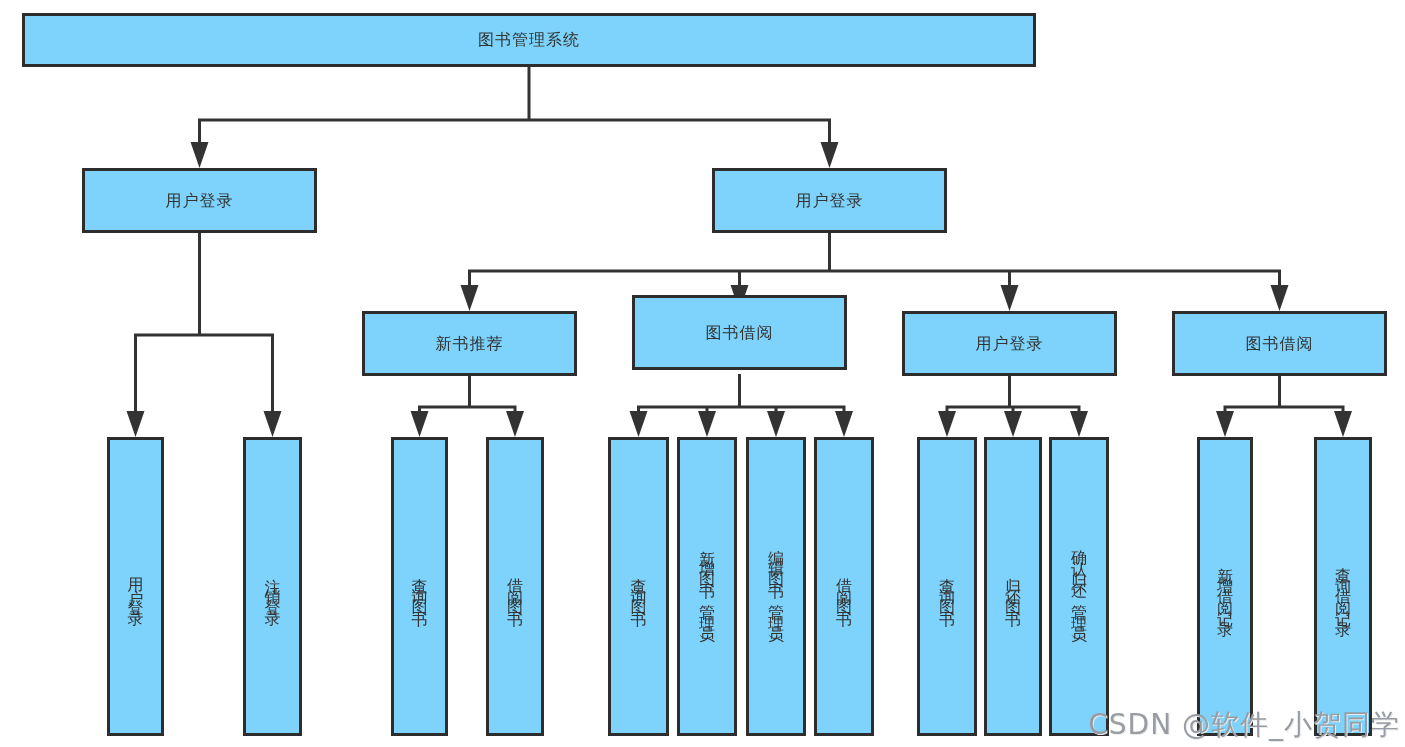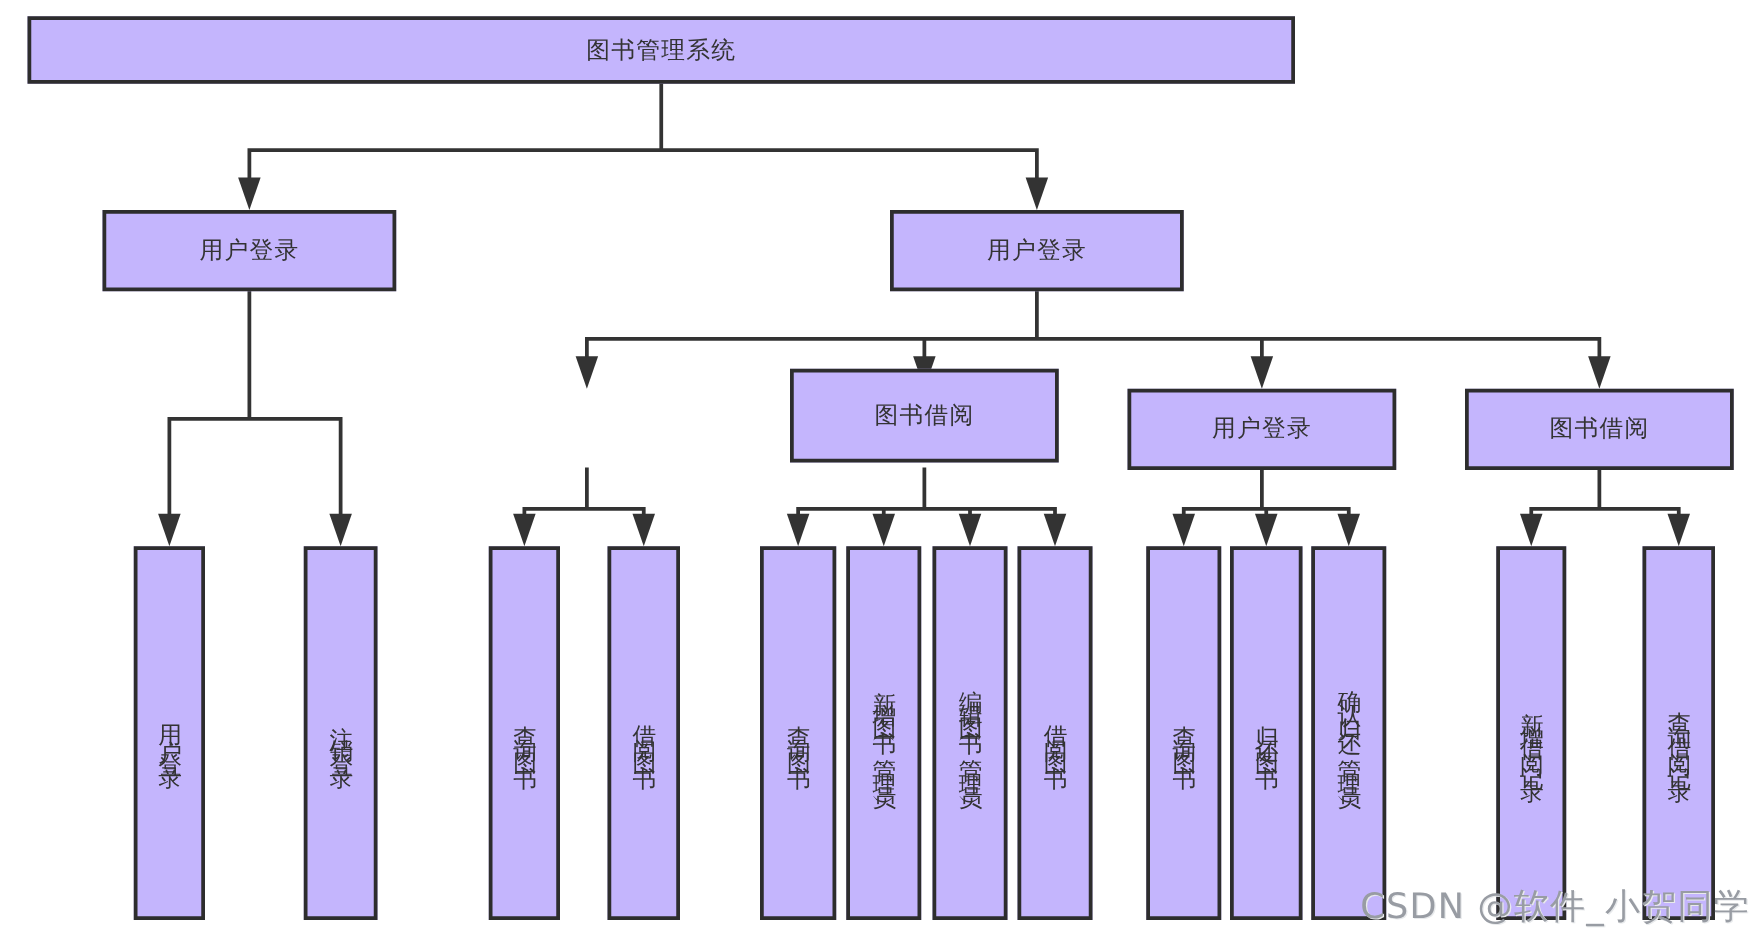--- a/index.html
+++ b/index.html
@@ -18,24 +18,24 @@
     font-family:"DejaVu Sans","Liberation Sans",sans-serif;
     color:var(--text);
   }
   .edges{position:absolute;left:0;top:0;z-index:0;}
   .edges path{stroke:var(--line);stroke-width:3;fill:none;}
   .edges polygon{fill:var(--line);stroke:none;}
   .box{
     position:absolute;
     box-sizing:border-box;
     border:3px solid var(--boxborder);
-    background:#c4b5fd;
+    background:#7dd3fc;
     display:flex;align-items:center;justify-content:center;
     z-index:1;
-    font-size:19px;
+    font-size:16px;
     line-height:1;
   }
   .hbox span{letter-spacing:1px;white-space:nowrap;}
   .vbox span{
     writing-mode:vertical-rl;
     text-orientation:mixed;
     letter-spacing:11px;
     white-space:nowrap;
   }
   .watermark{
@@ -108,20 +108,23 @@
     <span>图书管理系统</span>
   </div>
 
   <div class="box hbox" style="left:82px;top:168px;width:235px;height:65px">
     <span>用户登录</span>
   </div>
   <div class="box hbox" style="left:712px;top:168px;width:235px;height:65px">
     <span>用户登录</span>
   </div>
 
+  <div class="box hbox" style="left:362px;top:311px;width:215px;height:65px">
+    <span>新书推荐</span>
+  </div>
   <div class="box hbox" style="left:632px;top:295px;width:215px;height:75px">
     <span>图书借阅</span>
   </div>
   <div class="box hbox" style="left:902px;top:311px;width:215px;height:65px">
     <span>用户登录</span>
   </div>
   <div class="box hbox" style="left:1172px;top:311px;width:215px;height:65px">
     <span>图书借阅</span>
   </div>
 

